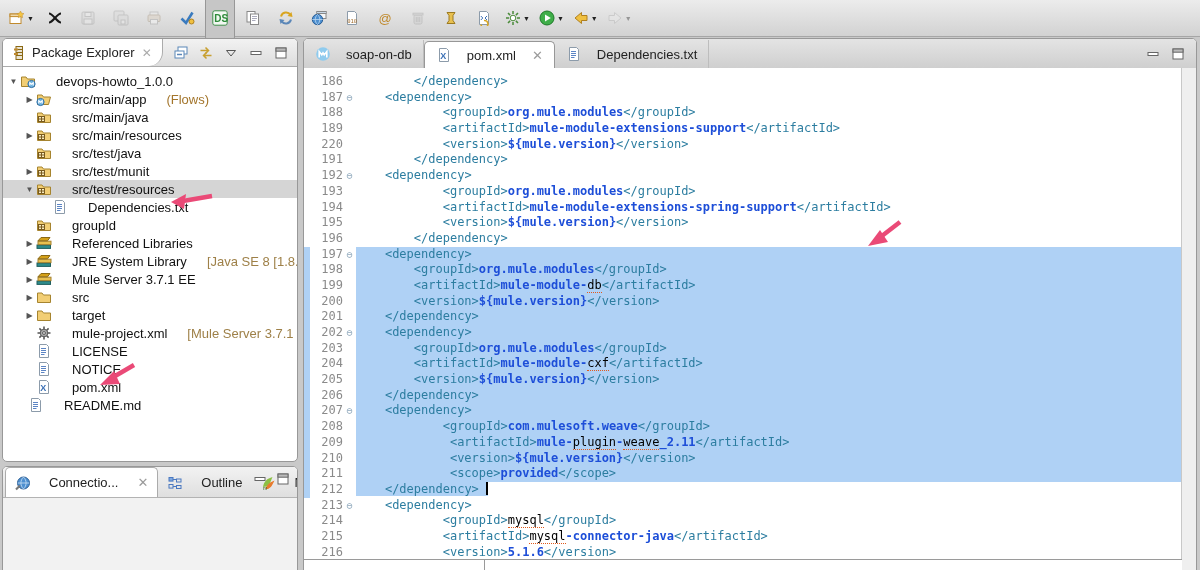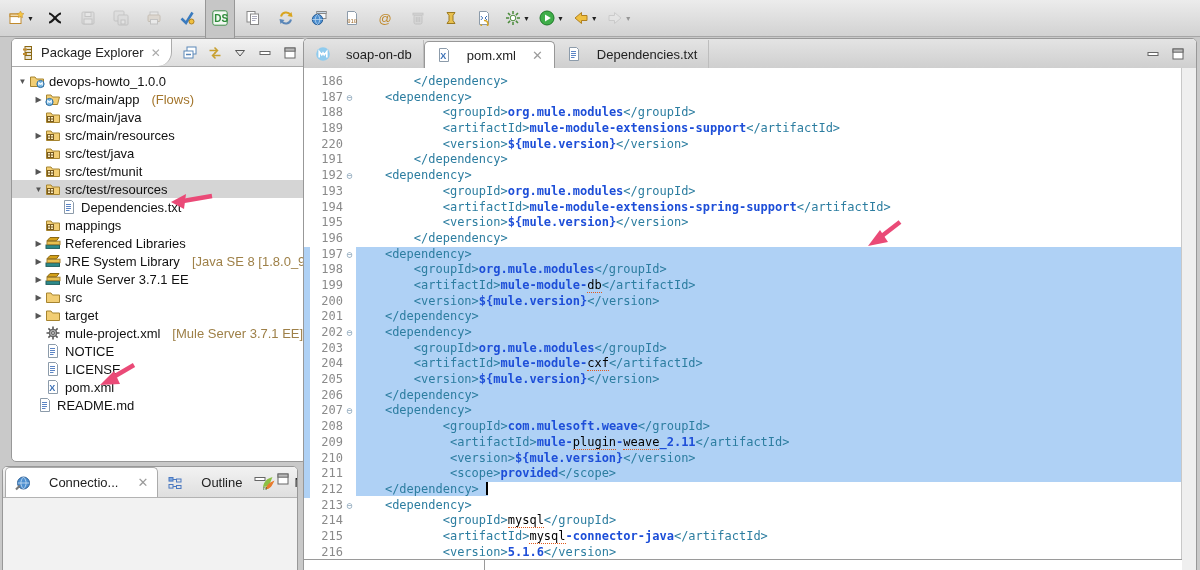--- a/index.html
+++ b/index.html
@@ -14,40 +14,40 @@
     display:flex;align-items:center;padding-left:6px;box-sizing:border-box;gap:3px}
   .tbtn{height:28px;min-width:24px;display:flex;align-items:center;justify-content:center;
     border-radius:12px;padding:16px 2px;border:1px solid transparent}
   .tbtn.pressed{background:#C6C6C6;border:1px solid #979797}
   .tbtn.disabled{opacity:.38}
   .dd{font-size:7px;color:#222;margin-left:2px}
 
   
   .panel{position:absolute;background:#fff;border:1px solid #989898;border-radius:5px;
     overflow:hidden;box-sizing:border-box}
-  #pkg{left:11px;top:38px;width:296px;height:424px}
+  #pkg{left:2px;top:38px;width:296px;height:424px}
   #bottom{left:2px;top:466px;width:296px;height:106px;border-radius:5px 5px 0 0}
   #editor{left:303px;top:38px;width:894px;height:534px;border-radius:5px 5px 0 0}
 
   
   .phead{height:27px;display:flex;align-items:stretch;background:linear-gradient(#F2F2F2,#DDDDDD);
     border-bottom:1px solid #ABABAB}
   .vtab{display:flex;align-items:center;gap:5px;background:#fff;border-right:1px solid #ABABAB;
     border-radius:5px 0 14px 0;padding:0 10px 0 8px;font-size:13px;color:#222}
   .vclose{color:#AAA;font-size:12px;margin-left:2px}
   .hbtns{margin-left:auto;display:flex;gap:9px;align-items:center;padding-right:8px}
   .hbtn{width:16px;height:16px;display:flex;align-items:center;justify-content:center}
 
   
   #tree{padding-top:5px;font-size:13px}
   .trow{height:18px;display:flex;align-items:center;position:relative;color:#111}
   .trow.selected{background:#D5D5D5}
   .tarrow{width:13px;text-align:center;font-size:8px;color:#555;flex:0 0 13px}
-  .tlbl{margin-left:4px;white-space:nowrap}
-  .tsfx{margin-left:12px;white-space:nowrap}
+  .tlbl{margin-left:20px;white-space:nowrap}
+  .tsfx{margin-left:20px;white-space:nowrap}
 
   
   .btabbar{height:30px;display:flex;align-items:flex-end;background:linear-gradient(#F2F2F2,#DFDFDF);
     border-bottom:1px solid #B3B3B3;position:relative}
   .btab{height:29px;display:flex;align-items:center;gap:18px;padding:0 9px;font-size:13px;color:#222}
   .btab.active{background:#fff;border:1px solid #ABABAB;border-bottom:none;border-radius:5px 5px 0 0;margin-left:2px}
   .bwin{position:absolute;right:6px;top:4px;display:flex;gap:7px}
   .bcontent{height:75px;background:#F2F2F2}
 
   
@@ -402,21 +402,21 @@
       </div>
       <div class="trow" style="padding-left:20px">
         <span class="tarrow"></span>
         <span class="icon16">
           <svg width="16" height="16" viewBox="0 0 16 16">
             <path d="M1.5 13.5 v-9.5 h4.5 l1.5 2 h7 v7.5 z" fill="#F2CE74" stroke="#A6842F"></path>
             <rect x="2.5" y="7.5" width="6" height="5" fill="#F9ECC0" stroke="#7A5B1E"></rect>
             <path d="M5.5 7.5 v5 M2.5 10 h6" stroke="#7A5B1E" fill="none"></path>
           </svg>
         </span>
-        <span class="tlbl">mappings</span>
+        <span class="tlbl">groupId</span>
       </div>
       <div class="trow" style="padding-left:20px">
         <span class="tarrow">▶</span>
         <span class="icon16">
           <svg width="16" height="16" viewBox="0 0 16 16">
             <rect x="1" y="10" width="13.5" height="3.4" fill="#2E8B8B" stroke="#1F5F5F"></rect>
             <rect x="2" y="6.2" width="13" height="3.4" fill="#E8C050" stroke="#A5822F"></rect>
             <path d="M2 5.8 l3-3.3 h9 l-2.5 3.3 z" fill="#D4A017" stroke="#8B6914"></path>
           </svg>
         </span>
@@ -476,31 +476,31 @@
         <span class="tsfx" style="color:#9E8048"> [Mule Server 3.7.1 EE]</span>
       </div>
       <div class="trow" style="padding-left:20px">
         <span class="tarrow"></span>
         <span class="icon16">
           <svg width="16" height="16" viewBox="0 0 16 16">
             <path d="M3.5 1.5 h7 l2 2 v11 h-9 z" fill="#fff" stroke="#8C9BAA"></path>
             <path d="M5 5.5 h5 M5 7.5 h5 M5 9.5 h5 M5 11.5 h3.5" stroke="#5B84C4"></path>
           </svg>
         </span>
-        <span class="tlbl">NOTICE</span>
+        <span class="tlbl">LICENSE</span>
       </div>
       <div class="trow" style="padding-left:20px">
         <span class="tarrow"></span>
         <span class="icon16">
           <svg width="16" height="16" viewBox="0 0 16 16">
             <path d="M3.5 1.5 h7 l2 2 v11 h-9 z" fill="#fff" stroke="#8C9BAA"></path>
             <path d="M5 5.5 h5 M5 7.5 h5 M5 9.5 h5 M5 11.5 h3.5" stroke="#5B84C4"></path>
           </svg>
         </span>
-        <span class="tlbl">LICENSE</span>
+        <span class="tlbl">NOTICE</span>
       </div>
       <div class="trow" style="padding-left:20px">
         <span class="tarrow"></span>
         <span class="icon16">
           <svg width="16" height="16" viewBox="0 0 16 16">
             <path d="M3.5 1.5 h7 l2 2 v11 h-9 z" fill="#fff" stroke="#8C9BAA"></path>
             <text x="4.2" y="12" font-size="9" font-weight="bold" fill="#3A6FB5" font-family="Liberation Sans,sans-serif">X</text>
           </svg>
         </span>
         <span class="tlbl">pom.xml</span>

